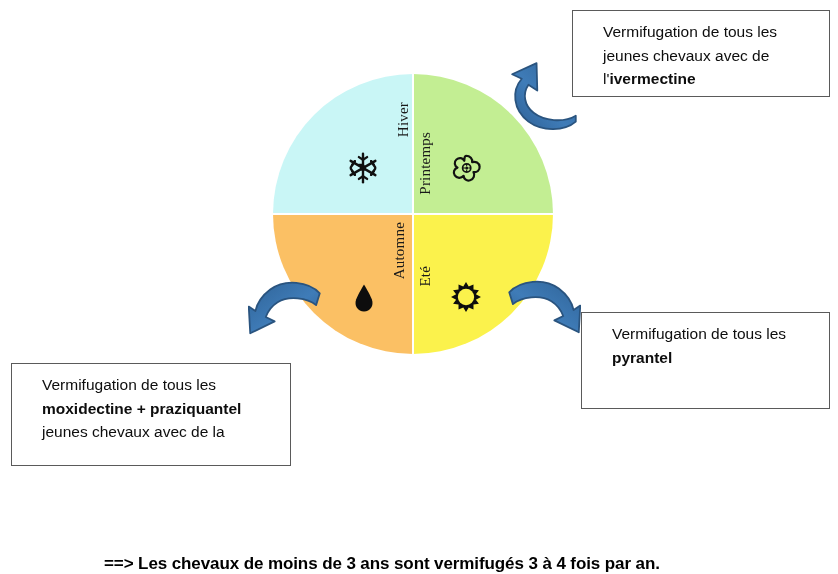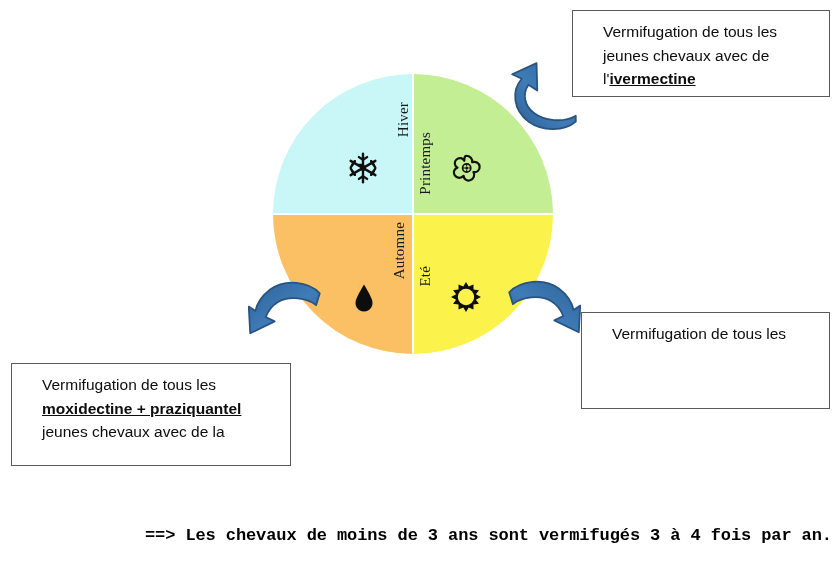--- a/index.html
+++ b/index.html
@@ -91,40 +91,39 @@
   .callout {
     position: absolute;
     box-sizing: border-box;
     border: 1.5px solid #5a5a5a;
     background: #ffffff;
     font-size: 15.5px;
     line-height: 1.52;
     color: #0d0d0d;
     padding: 9px 12px 9px 30px;
   }
-  .callout .strong { font-weight: bold; text-decoration: underline; }
+  .callout .strong { font-weight: bold; }
 
   #callout-ivermectine { left: 572px; top: 10px;  width: 258px; height: 87px; }
   #callout-pyrantel    { left: 581px; top: 312px; width: 249px; height: 97px; }
   #callout-moxidectine { left: 11px;  top: 363px; width: 280px; height: 103px; }
 
   .callout-line { display: block; }
 
   
   #bottom-caption {
     position: absolute;
     left: 104px;
-    top: 526px;
-    font-family: Liberation Mono, monospace;
+    top: 554px;
+    font-family: Liberation Sans, sans-serif;
     font-size: 17px;
     font-weight: bold;
     color: #000000;
     white-space: nowrap;
     letter-spacing: -0.1px;
-    margin-left: 41px;
   }
 </style>
 </head>
 <body>
 
 <div id="season-wheel">
 
   <div class="quadrant quad-winter" style="background: rgb(201, 246, 246);"></div>
   <div class="quadrant quad-spring" style="background: rgb(195, 238, 147);"></div>
   <div class="quadrant quad-autumn" style="background: rgb(251, 192, 100);"></div>
@@ -245,20 +244,23 @@
 <div class="callout" id="callout-ivermectine">
   <span class="callout-line">Vermifugation de tous les</span>
   <span class="callout-line">jeunes chevaux avec de</span>
   <span class="callout-line">
     <span>l'</span><span class="strong">ivermectine</span>
   </span>
 </div>
 
 <div class="callout" id="callout-pyrantel">
   <span class="callout-line">Vermifugation de tous les</span>
+  <span class="callout-line">
+    <span></span><span class="strong">pyrantel</span>
+  </span>
 </div>
 
 <div class="callout" id="callout-moxidectine">
   <span class="callout-line">Vermifugation de tous les</span>
   <span class="callout-line">
     <span></span><span class="strong">moxidectine + praziquantel</span>
   </span>
   <span class="callout-line">jeunes chevaux avec de la</span>
 </div>
 

